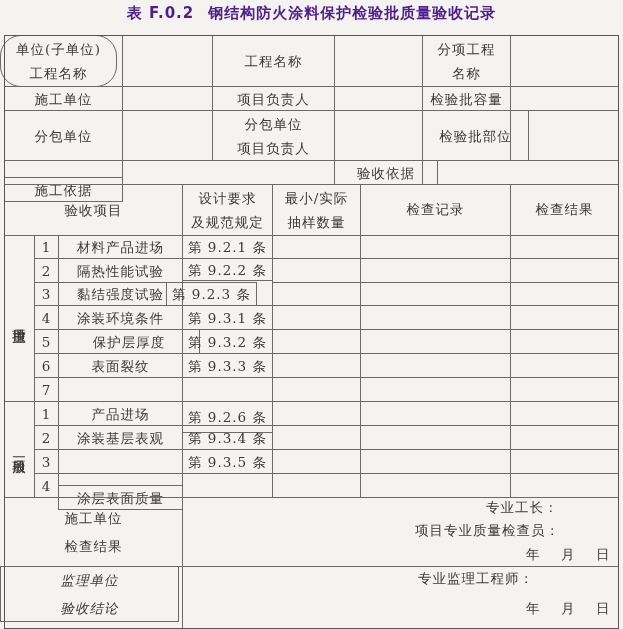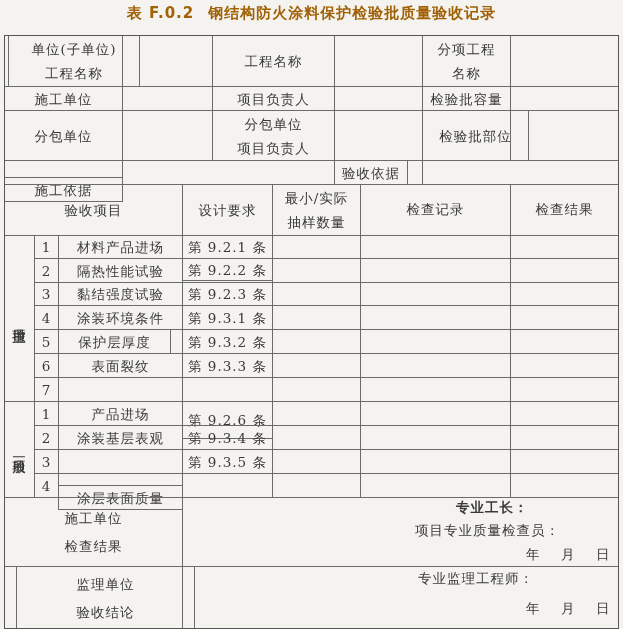--- a/index.html
+++ b/index.html
@@ -3,40 +3,40 @@
 <meta charset="utf-8">
 <style>
   html, body { margin:0; padding:0; }
   body {
     width:623px; height:629px; background:#f4f3ef; position:relative; overflow:hidden;
     font-family:"DejaVu Serif","Liberation Serif",serif; color:#3a3a3a;
   }
   .title {
     position:absolute; left:0; top:4px; width:623px; text-align:center;
     font-family:"DejaVu Sans","Liberation Sans",sans-serif; font-weight:bold;
-    font-size:15px; color:#a16207; letter-spacing:1px;
+    font-size:15px; color:#4c1d95; letter-spacing:1px;
   }
   .title .num { margin-right:14px; }
   .cell {
     position:absolute; box-sizing:border-box; border:1px solid #6b6b6b;
     display:flex; flex-direction:column; justify-content:center; align-items:center;
     font-size:13.5px; line-height:24px; letter-spacing:1px; text-align:center;
   }
   .vert { writing-mode:vertical-rl; text-orientation:upright; letter-spacing:0; line-height:16px; }
   .sig { position:absolute; font-size:13.5px; letter-spacing:1px; }
   .outer { position:absolute; left:4px; top:35px; width:615px; height:594px; border:1.5px solid #555; box-sizing:border-box; pointer-events:none; }
 </style>
 </head>
 <body>
 
 <div class="title">
   <span class="num">表 F.0.2</span><span>钢结构防火涂料保护检验批质量验收记录</span>
 </div>
 
-<div class="cell" style="left:8px;top:35px;width:132px;height:52px;">
+<div class="cell" style="left:0;top:35px;width:117px;height:52px;border-radius:21px;">
   <span>单位(子单位)</span>
   <span>工程名称</span>
 </div>
 <div class="cell" style="left:122px;top:35px;width:91px;height:52px;"></div>
 <div class="cell" style="left:212px;top:35px;width:123px;height:52px;">
   <span>工程名称</span>
 </div>
 <div class="cell" style="left:334px;top:35px;width:89px;height:52px;"></div>
 <div class="cell" style="left:422px;top:35px;width:89px;height:52px;">
   <span>分项工程</span>
@@ -56,26 +56,27 @@
 <div class="cell" style="left:212px;top:110px;width:123px;height:51px;">
   <span>分包单位</span>
   <span>项目负责人</span>
 </div>
 <div class="cell" style="left:334px;top:110px;width:89px;height:51px;"></div>
 <div class="cell" style="left:422px;top:110px;width:107px;height:51px;">检验批部位</div>
 <div class="cell" style="left:510px;top:110px;width:109px;height:51px;"></div>
 
 <div class="cell" style="left:4px;top:160px;width:119px;height:25px;margin-top:17px;">施工依据</div>
 <div class="cell" style="left:122px;top:160px;width:213px;height:25px;"></div>
-<div class="cell" style="left:334px;top:160px;width:74px;height:25px;">验收依据</div>
+<div class="cell" style="left:334px;top:160px;width:104px;height:25px;">验收依据</div>
 <div class="cell" style="left:422px;top:160px;width:197px;height:25px;"></div>
 
 <div class="cell" style="left:4px;top:184px;width:179px;height:52px;">验收项目</div>
 <div class="cell" style="left:182px;top:184px;width:91px;height:52px;">
   <span>设计要求</span>
+  <span>及规范规定</span>
 </div>
 <div class="cell" style="left:272px;top:184px;width:89px;height:52px;">
   <span>最小/实际</span>
   <span>抽样数量</span>
 </div>
 <div class="cell" style="left:360px;top:184px;width:151px;height:52px;justify-content:flex-start;padding-top:12px;">检查记录</div>
 <div class="cell" style="left:510px;top:184px;width:109px;height:52px;justify-content:flex-start;padding-top:12px;">检查结果</div>
 
 <div class="cell" style="left:4px;top:235px;width:31px;height:167px;">
   <span class="vert">主控项目</span>
@@ -100,36 +101,36 @@
     <div class="cell" style="left:34px;top:258px;width:25px;height:25px;">2</div>
     <div class="cell" style="left:58px;top:258px;width:125px;height:25px;">隔热性能试验</div>
     <div class="cell" style="left:182px;top:258px;width:91px;height:23px;">第 9.2.2 条</div>
     <div class="cell" style="left:272px;top:258px;width:89px;height:25px;"></div>
     <div class="cell" style="left:360px;top:258px;width:151px;height:25px;"></div>
     <div class="cell" style="left:510px;top:258px;width:109px;height:25px;"></div>
   </div>
   <div>
     <div class="cell" style="left:34px;top:282px;width:25px;height:24px;">3</div>
     <div class="cell" style="left:58px;top:282px;width:125px;height:24px;">黏结强度试验</div>
-    <div class="cell" style="left:182px;top:282px;width:91px;height:24px;">第 9.2.3 条</div>
+    <div class="cell" style="left:166px;top:282px;width:91px;height:24px;">第 9.2.3 条</div>
     <div class="cell" style="left:272px;top:282px;width:89px;height:24px;"></div>
     <div class="cell" style="left:360px;top:282px;width:151px;height:24px;"></div>
     <div class="cell" style="left:510px;top:282px;width:109px;height:24px;"></div>
   </div>
   <div>
     <div class="cell" style="left:34px;top:305px;width:25px;height:25px;">4</div>
     <div class="cell" style="left:58px;top:305px;width:125px;height:25px;">涂装环境条件</div>
     <div class="cell" style="left:182px;top:305px;width:91px;height:25px;">第 9.3.1 条</div>
     <div class="cell" style="left:272px;top:305px;width:89px;height:25px;"></div>
     <div class="cell" style="left:360px;top:305px;width:151px;height:25px;"></div>
     <div class="cell" style="left:510px;top:305px;width:109px;height:25px;"></div>
   </div>
   <div>
     <div class="cell" style="left:34px;top:329px;width:25px;height:25px;">5</div>
-    <div class="cell" style="left:58px;top:329px;width:113px;height:25px;">保护层厚度</div>
+    <div class="cell" style="left:58px;top:329px;width:142px;height:25px;">保护层厚度</div>
     <div class="cell" style="left:182px;top:329px;width:91px;height:25px;">第 9.3.2 条</div>
     <div class="cell" style="left:272px;top:329px;width:89px;height:25px;"></div>
     <div class="cell" style="left:360px;top:329px;width:151px;height:25px;"></div>
     <div class="cell" style="left:510px;top:329px;width:109px;height:25px;"></div>
   </div>
   <div>
     <div class="cell" style="left:34px;top:353px;width:25px;height:25px;">6</div>
     <div class="cell" style="left:58px;top:353px;width:125px;height:25px;">表面裂纹</div>
     <div class="cell" style="left:182px;top:353px;width:91px;height:25px;">第 9.3.3 条</div>
     <div class="cell" style="left:272px;top:353px;width:89px;height:25px;"></div>
@@ -143,21 +144,21 @@
     <div class="cell" style="left:272px;top:377px;width:89px;height:25px;"></div>
     <div class="cell" style="left:360px;top:377px;width:151px;height:25px;"></div>
     <div class="cell" style="left:510px;top:377px;width:109px;height:25px;"></div>
   </div>
 </div>
 
 <div>
   <div>
     <div class="cell" style="left:34px;top:401px;width:25px;height:25px;">1</div>
     <div class="cell" style="left:58px;top:401px;width:125px;height:25px;">产品进场</div>
-    <div class="cell" style="left:182px;top:401px;width:91px;height:38px;">第 9.2.6 条</div>
+    <div class="cell" style="left:182px;top:401px;width:91px;height:32px;">第 9.2.6 条</div>
     <div class="cell" style="left:272px;top:401px;width:89px;height:25px;"></div>
     <div class="cell" style="left:360px;top:401px;width:151px;height:25px;"></div>
     <div class="cell" style="left:510px;top:401px;width:109px;height:25px;"></div>
   </div>
   <div>
     <div class="cell" style="left:34px;top:425px;width:25px;height:25px;">2</div>
     <div class="cell" style="left:58px;top:425px;width:125px;height:25px;">涂装基层表观</div>
     <div class="cell" style="left:182px;top:425px;width:91px;height:25px;">第 9.3.4 条</div>
     <div class="cell" style="left:272px;top:425px;width:89px;height:25px;"></div>
     <div class="cell" style="left:360px;top:425px;width:151px;height:25px;"></div>
@@ -179,25 +180,25 @@
     <div class="cell" style="left:360px;top:473px;width:151px;height:25px;"></div>
     <div class="cell" style="left:510px;top:473px;width:109px;height:25px;"></div>
   </div>
 </div>
 
 <div class="cell" style="left:4px;top:497px;width:179px;height:70px;">
   <span style="line-height:28px;">施工单位</span>
   <span style="line-height:28px;">检查结果</span>
 </div>
 <div class="cell" style="left:182px;top:497px;width:437px;height:70px;"></div>
-<span class="sig" style="left:456px;top:499px;font-weight:bold;">专业工长：</span>
+<span class="sig" style="left:486px;top:499px;">专业工长：</span>
 <span class="sig" style="left:383px;top:522px;margin-left:32px;">项目专业质量检查员：</span>
 <span class="sig" style="left:526px;top:546px;letter-spacing:4px;">年　月　日</span>
 
-<div class="cell" style="left:16px;top:566px;width:179px;height:63px;">
+<div class="cell" style="left:0;top:566px;width:179px;height:56px;font-style:italic;">
   <span style="line-height:28px;">监理单位</span>
   <span style="line-height:28px;">验收结论</span>
 </div>
 <div class="cell" style="left:182px;top:566px;width:437px;height:63px;"></div>
 <span class="sig" style="left:418px;top:570px;">专业监理工程师：</span>
 <span class="sig" style="left:526px;top:600px;letter-spacing:4px;">年　月　日</span>
 
 <div class="outer"></div>
 
 </body></html>

